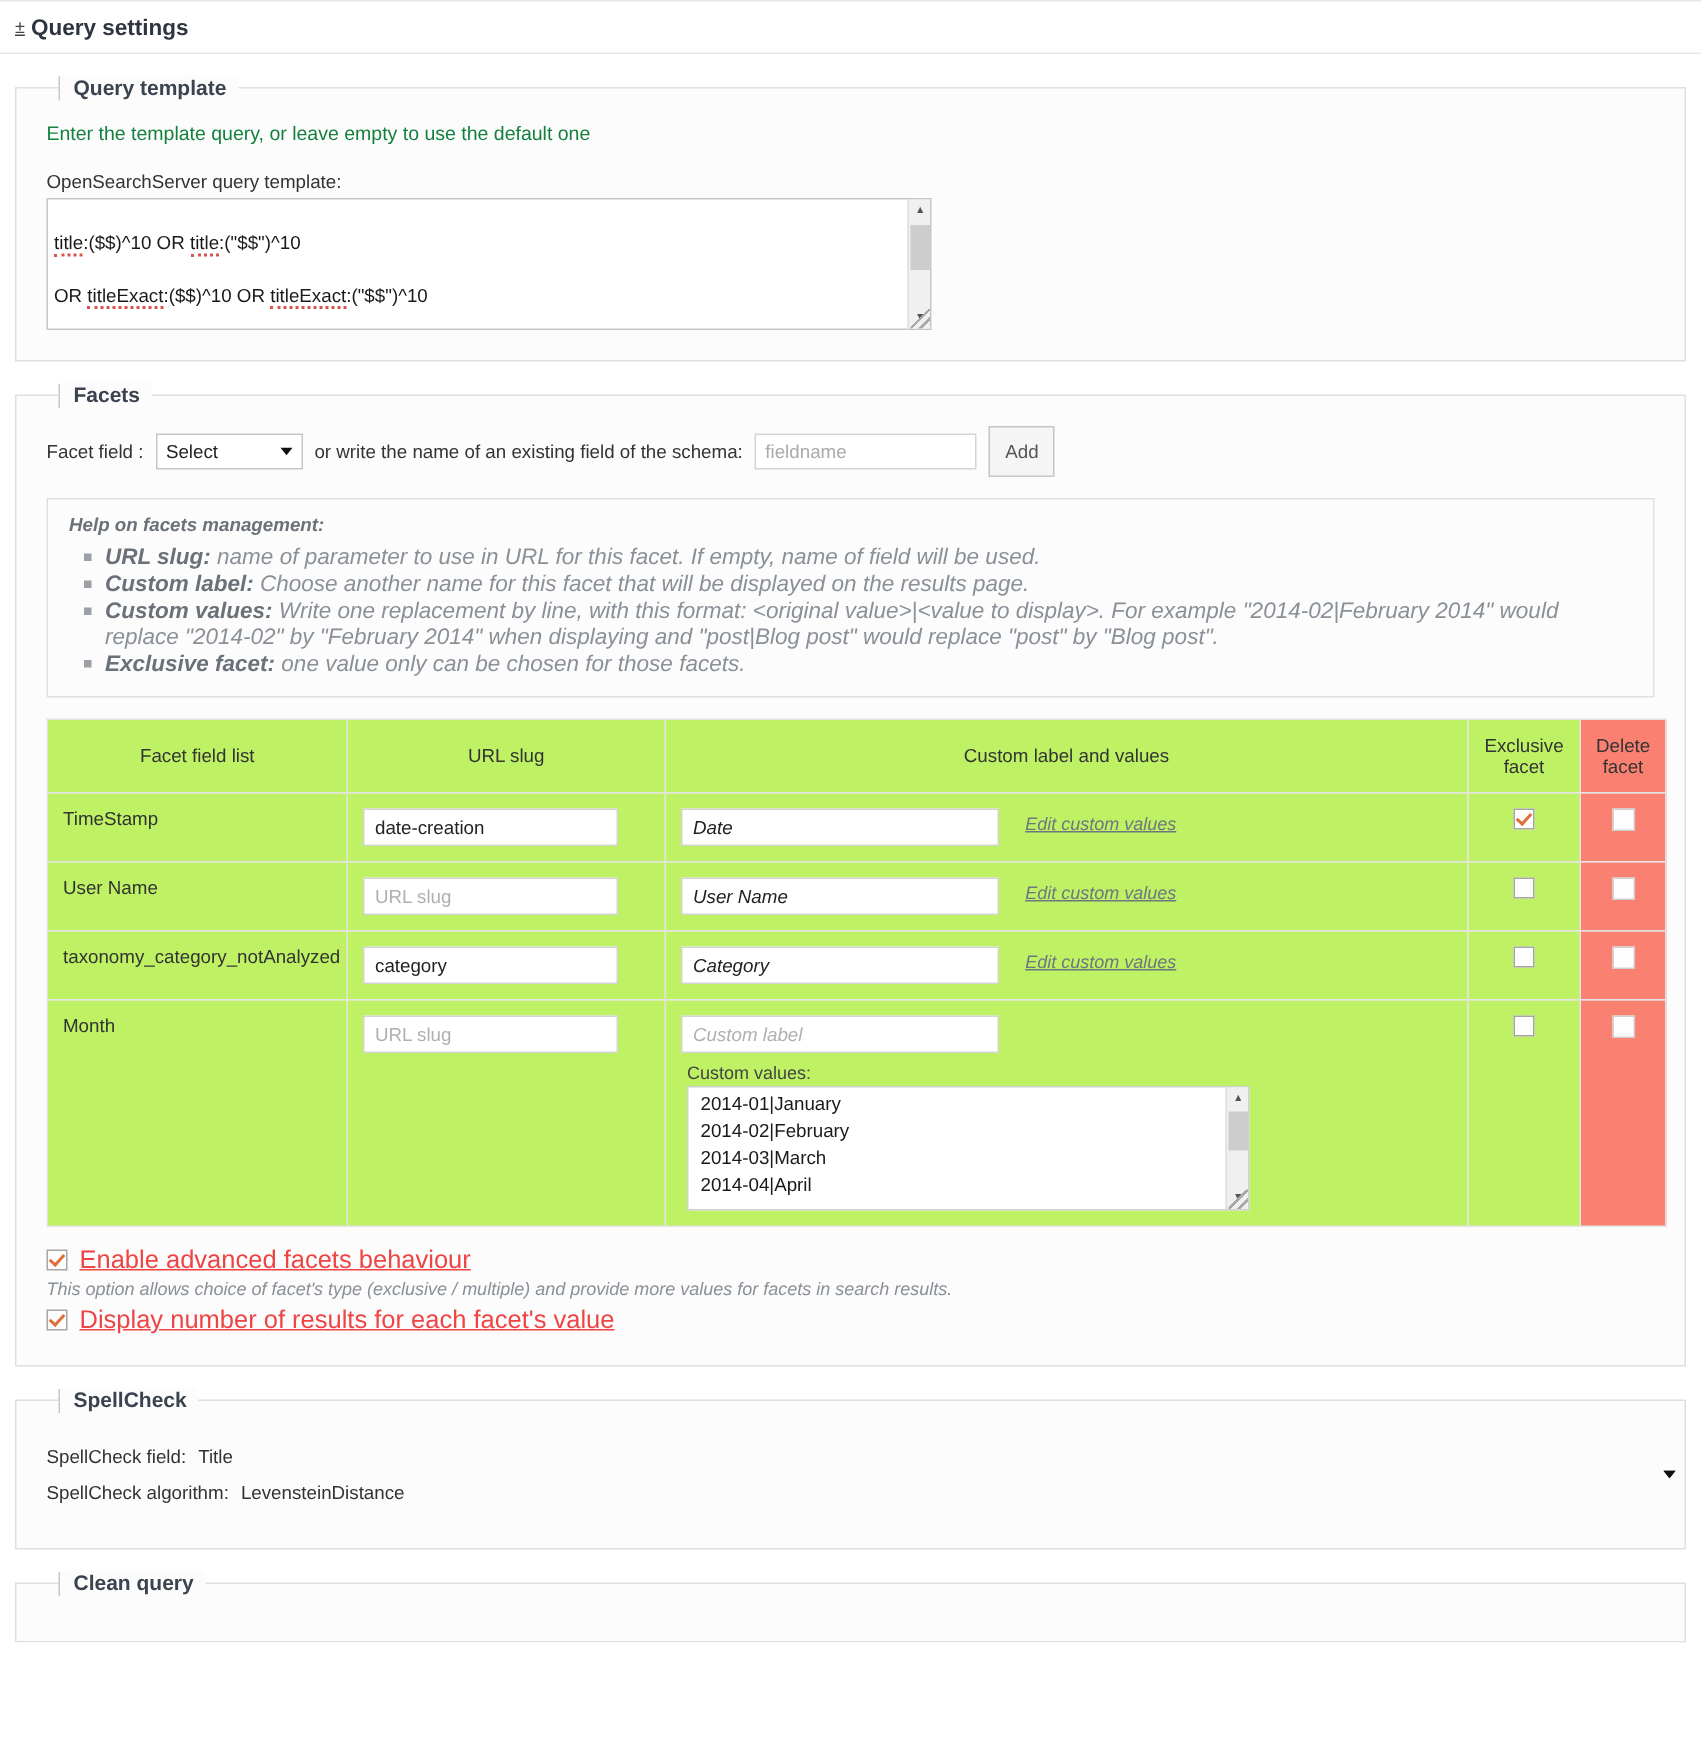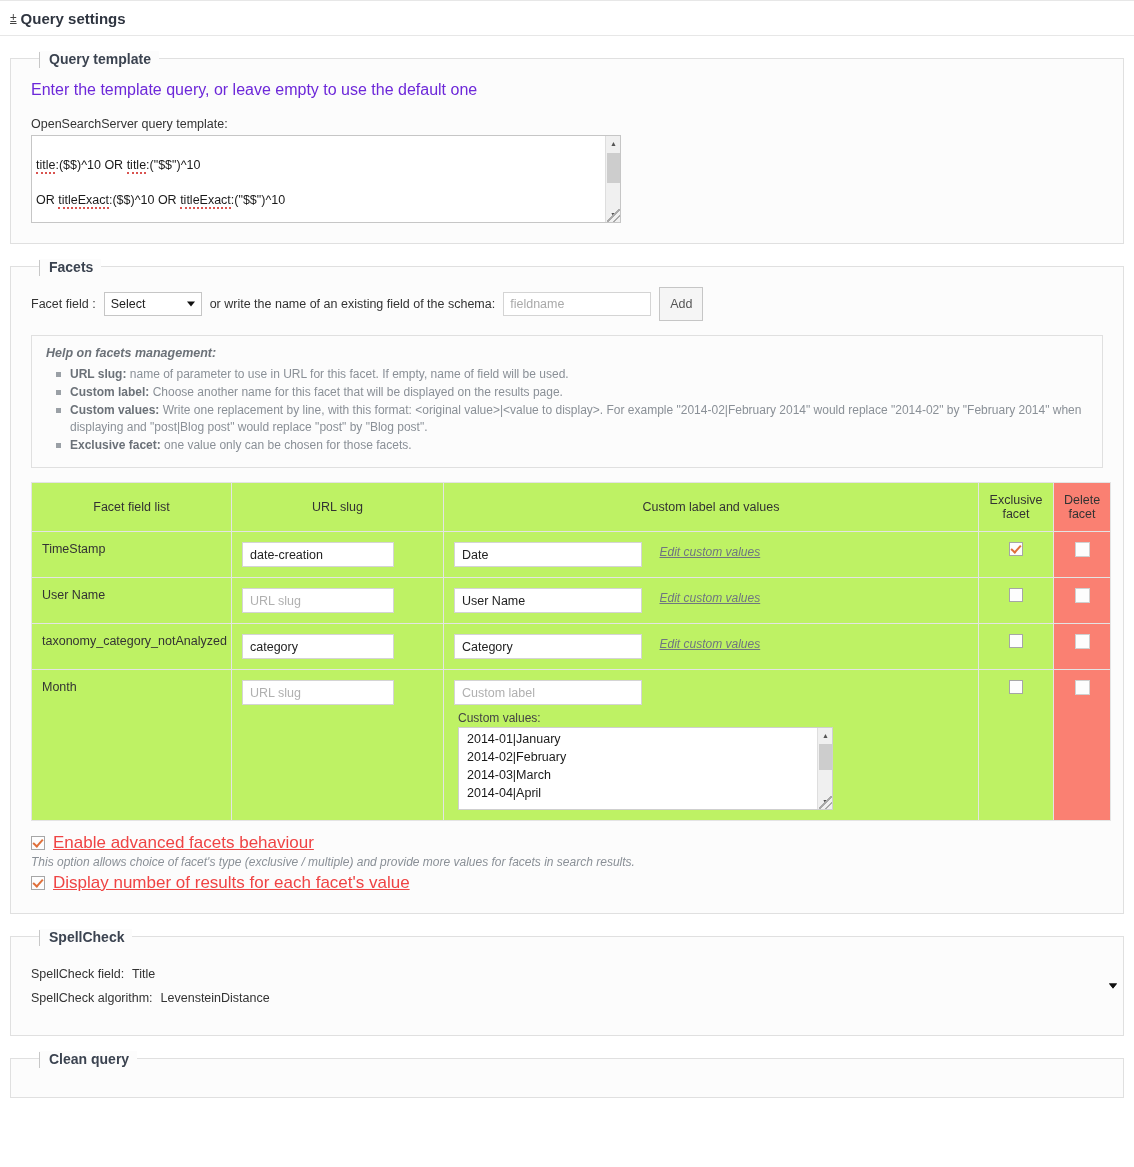--- a/index.html
+++ b/index.html
@@ -58,21 +58,21 @@
   .fs > .legend:before {
     content: "";
     position: absolute;
     left: 0; top: 1px;
     width: 1px; height: 16px;
     background: #c7c7c7;
   }
   .fs-body { margin-top: 2px; }
 
   
-  .lead { font-size: 16px; color: #6d28d9; margin: 4px 0 18px 0; }
+  .lead { font-size: 13px; color: #15803d; margin: 4px 0 18px 0; }
   .label-line { font-size: 12.5px; color: #333; margin-bottom: 4px; }
 
   
   .ta-wrap { position: relative; width: 590px; }
   .ta {
     width: 590px;
     height: 88px;
     border: 1px solid #c6c6c6;
     background: #ffffff;
     font-family: "Liberation Sans", sans-serif;
@@ -164,21 +164,21 @@
     background: #fcfcfc;
     padding: 10px 14px 12px 14px;
     margin-bottom: 14px;
   }
   .helpbox .h {
     font-size: 12.5px; font-style: italic; font-weight: bold;
     color: #6b7178; margin-bottom: 6px;
   }
   .helpbox ul { margin: 0; padding-left: 24px; list-style: none; }
   .helpbox li {
-    font-size: 12px; color: #8a9097;
+    font-size: 15px; font-style: italic; color: #8a9097;
     line-height: 17px; margin-bottom: 1px; position: relative;
   }
   .helpbox li:before {
     content: "";
     position: absolute; left: -14px; top: 6px;
     width: 5px; height: 5px; background: #9aa0a6;
   }
   .helpbox li b { font-weight: bold; color: #6b7178; }
 
   
@@ -209,22 +209,22 @@
     border: 1px solid #d4d4d4;
     background: #fff;
     height: 25px;
     font-size: 12.5px;
     padding: 0 7px;
     display: inline-flex; align-items: center;
     font-family: "Liberation Sans", sans-serif;
     color: #222;
   }
   .tinput.ph { color: #b0b0b0; }
-  .slug-input { width: 152px; }
-  .label-input { width: 188px; }
+  .slug-input { width: 170px; }
+  .label-input { width: 212px; font-style: italic; }
 
   .edit-link {
     display: inline-block;
     margin-left: 14px;
     font-size: 12px;
     font-style: italic;
     color: #6f7680;
     text-decoration: underline;
     vertical-align: 3px;
   }

